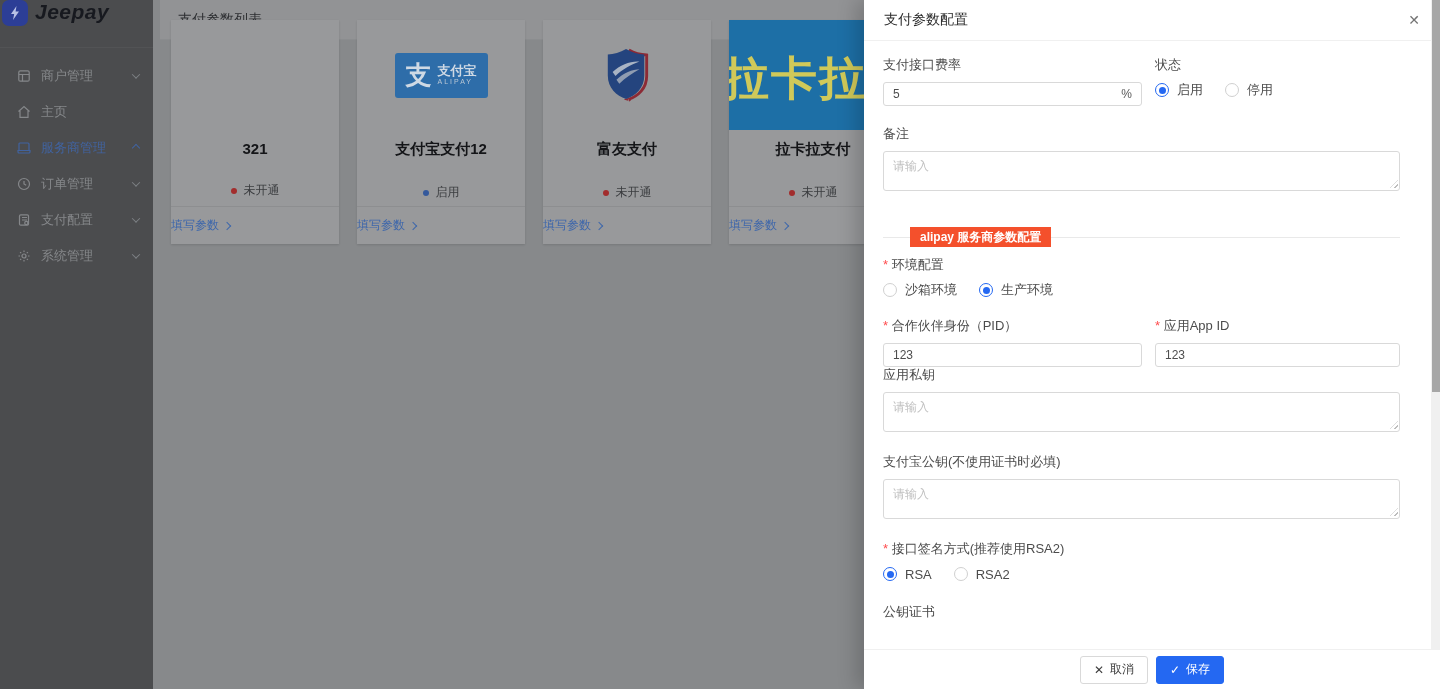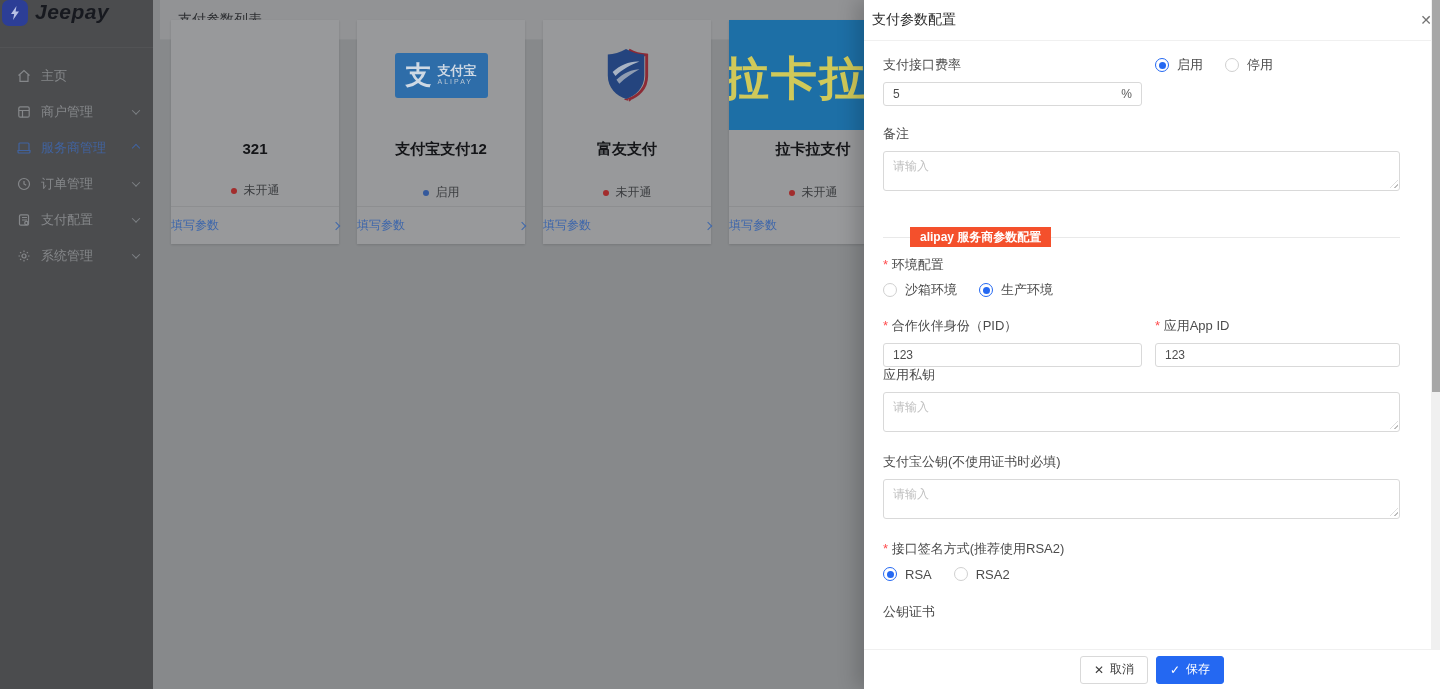--- a/index.html
+++ b/index.html
@@ -27,33 +27,33 @@
   
   .main { position:absolute; left:153px; top:0; right:0; bottom:0; background:#87898b; z-index:1;padding-left:7px; }
   .main-header { height:40px; background:#929395; border-bottom:1px solid #8b8d8f; display:flex; align-items:center; padding-left:18px; font-size:14px; color:#2c2e31; }
   .cards { position:absolute; left:18px; top:20px; display:flex; gap:18px; }
   .card { width:168px; height:224px; background:#98999b; display:flex; flex-direction:column; box-shadow:0 1px 2px rgba(0,0,0,.12); }
   .card-img { height:110px; display:flex; align-items:center; justify-content:center; overflow:hidden; flex:none; }
   .card-title { text-align:center; font-size:15px; font-weight:700; color:#141518; margin-top:10px; }
   .status-row { display:flex; align-items:center; justify-content:center; gap:7px; margin-top:25px; font-size:12px; color:#3a3c3f; }
   .dot { width:6px; height:6px; border-radius:50%; flex:none; }
   .dot.red { background:#a22d2d; } .dot.blue { background:#35599c; }
-  .card-footer { margin-top:auto; border-top:1px solid #8d8e90; height:38px; display:flex; align-items:center; justify-content:space-between; gap:5px; color:#3e67ab; font-size:12px; cursor:pointer; }
+  .card-footer { margin-top:auto; border-top:1px solid #8d8e90; height:38px; display:flex; align-items:center; justify-content:flex-start; gap:5px; color:#3e67ab; font-size:12px; cursor:pointer; }
   .chev-right { width:6px; height:6px; border-right:1.4px solid #3e67ab; border-bottom:1.4px solid #3e67ab; transform:rotate(-45deg); }
   .alipay-badge { width:93px; height:45px; background:#2e6da9; border-radius:3px; display:flex; align-items:center; justify-content:center; gap:6px; padding:0 6px; }
   .alipay-glyph { color:#cfd9e4; font-size:26px; font-weight:700; line-height:1; }
   .alipay-words { display:flex; flex-direction:column; align-items:flex-start; line-height:1.1; }
   .alipay-cn { color:#cfd9e4; font-size:13px; font-weight:700; }
   .alipay-en { color:#b9c7d5; font-size:7px; letter-spacing:2px; }
   .lakala-banner { width:100%; height:110px; background:#1d6fa6; position:relative; overflow:hidden; }
   .lakala-text { position:absolute; left:-6px; top:28px; font-size:46px; font-weight:800; color:#fde047; opacity:.8; white-space:nowrap; letter-spacing:2px; }
 
   
   .drawer { position:absolute; right:0; top:0; width:576px; height:689px; background:#fff; z-index:5; box-shadow:-8px 0 18px rgba(0,0,0,.18); display:flex; flex-direction:column; }
-  .drawer-header { height:41px; flex:none; border-bottom:1px solid #f0f0f0; display:flex; align-items:center; padding:0 8px; font-size:14px; color:#2b2b2b; font-weight:500; }
+  .drawer-header { height:41px; flex:none; border-bottom:1px solid #f0f0f0; display:flex; align-items:center; padding:0 20px; font-size:14px; color:#2b2b2b; font-weight:500; }
   .drawer-close { margin-left:auto; color:#737373; font-size:14px; cursor:pointer; line-height:1; }
   .drawer-body { flex:1; padding:16px 40px 0 19px; overflow:hidden; position:relative; }
   .form-label { display:block; font-size:13px; color:#4c4c4c; margin-bottom:9px; line-height:16px; }
   .req::before { content:"* "; color:#ff4d4f; }
   .two-col { display:flex; gap:13px; }
   .col-l { width:259px; flex:none; }
   .col-r { flex:1; }
   .input-box { height:24px; border:1px solid #d9d9d9; border-radius:3px; display:flex; align-items:center; padding:0 9px; background:#fff; }
   .input-box input { border:none; outline:none; flex:1; font-size:12px; color:#4d4d4d; font-family:inherit; background:transparent; min-width:0; }
   .input-suffix { color:#5a5a5a; font-size:12px; margin-left:6px; }
@@ -91,31 +91,31 @@
     <span class="logo-icon">
       <svg width="14" height="14" viewBox="0 0 14 14">
           <path d="M8.5 0 L3 8 H6.2 L5 14 L11 5.5 H7.6 Z" fill="#b9c2e6"></path>
         </svg>
     </span>
     <span class="logo-text">Jeepay</span>
   </div>
   <div class="menu">
     <div class="menu-item">
       <svg width="14" height="14" viewBox="0 0 14 14" fill="none" stroke="#85878a" stroke-width="1.2">
-          <path d="M1.5 6.5 L7 1.5 L12.5 6.5 M3 5.8 V12.3 H11 V5.8"></path>
-        </svg>
-      <span>主页</span>
-    </div>
-    <div class="menu-item">
-      <svg width="14" height="14" viewBox="0 0 14 14" fill="none" stroke="#85878a" stroke-width="1.2">
           <rect x="1.8" y="1.8" width="10.4" height="10.4" rx="1.5"></rect>
           <path d="M1.8 5.5 H12.2 M5.5 5.5 V12.2"></path>
         </svg>
       <span>商户管理</span>
       <span class="chev down"></span>
+    </div>
+    <div class="menu-item">
+      <svg width="14" height="14" viewBox="0 0 14 14" fill="none" stroke="#85878a" stroke-width="1.2">
+          <path d="M1.5 6.5 L7 1.5 L12.5 6.5 M3 5.8 V12.3 H11 V5.8"></path>
+        </svg>
+      <span>主页</span>
     </div>
     <div class="menu-item active-parent">
       <svg width="14" height="14" viewBox="0 0 14 14" fill="none" stroke="#41639f" stroke-width="1.2">
           <path d="M2 9.5 V3 a1 1 0 0 1 1-1 h8 a1 1 0 0 1 1 1 v6.5"></path>
           <path d="M1 9.5 h12 v1.5 a1 1 0 0 1-1 1 H2 a1 1 0 0 1-1-1 Z"></path>
         </svg>
       <span>服务商管理</span>
       <span class="chev up"></span>
     </div>
     <div class="menu-item">
@@ -236,20 +236,21 @@
 
     <div class="two-col">
       <div class="col-l">
         <label class="form-label">支付接口费率</label>
         <div class="input-box">
           <input value="5" style="">
           <span class="input-suffix">%</span>
         </div>
       </div>
       <div class="col-r">
+        <label class="form-label">状态</label>
         <div class="radio-group">
           <span class="radio-opt">
             <span class="radio checked"></span>
             <span class="radio-label">启用</span>
           </span>
           <span class="radio-opt">
             <span class="radio"></span>
             <span class="radio-label">停用</span>
           </span>
         </div>

